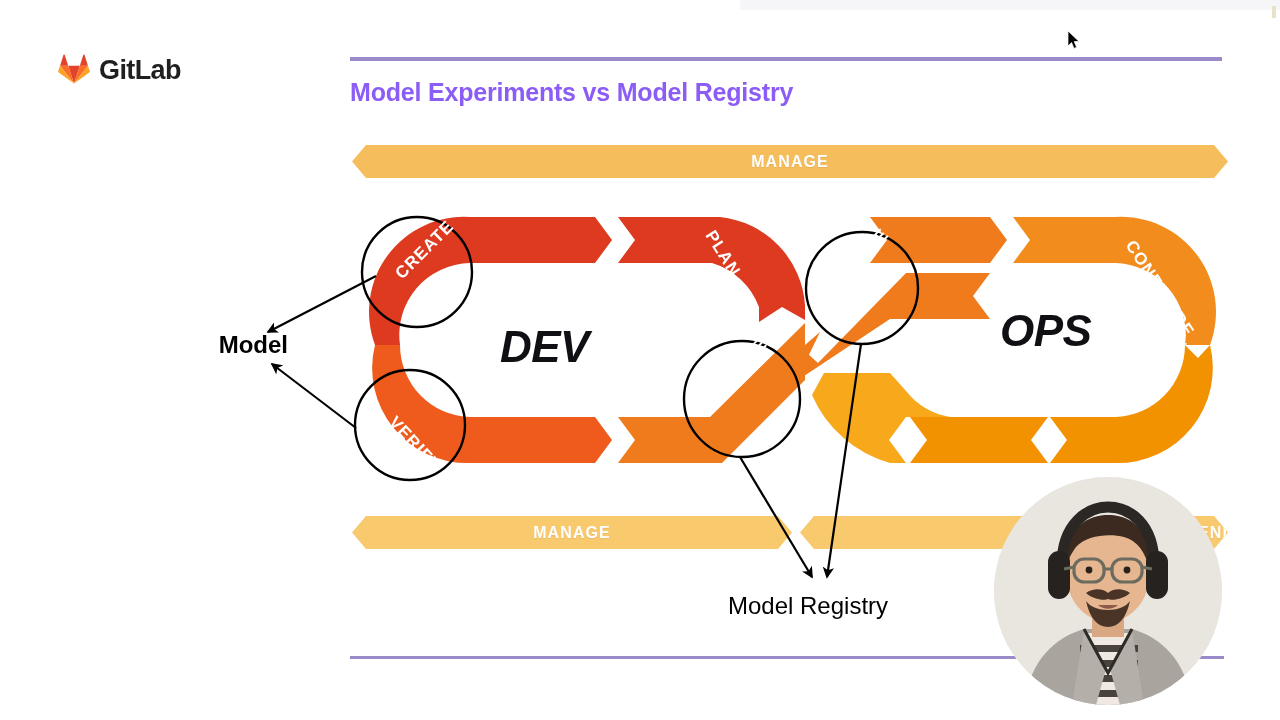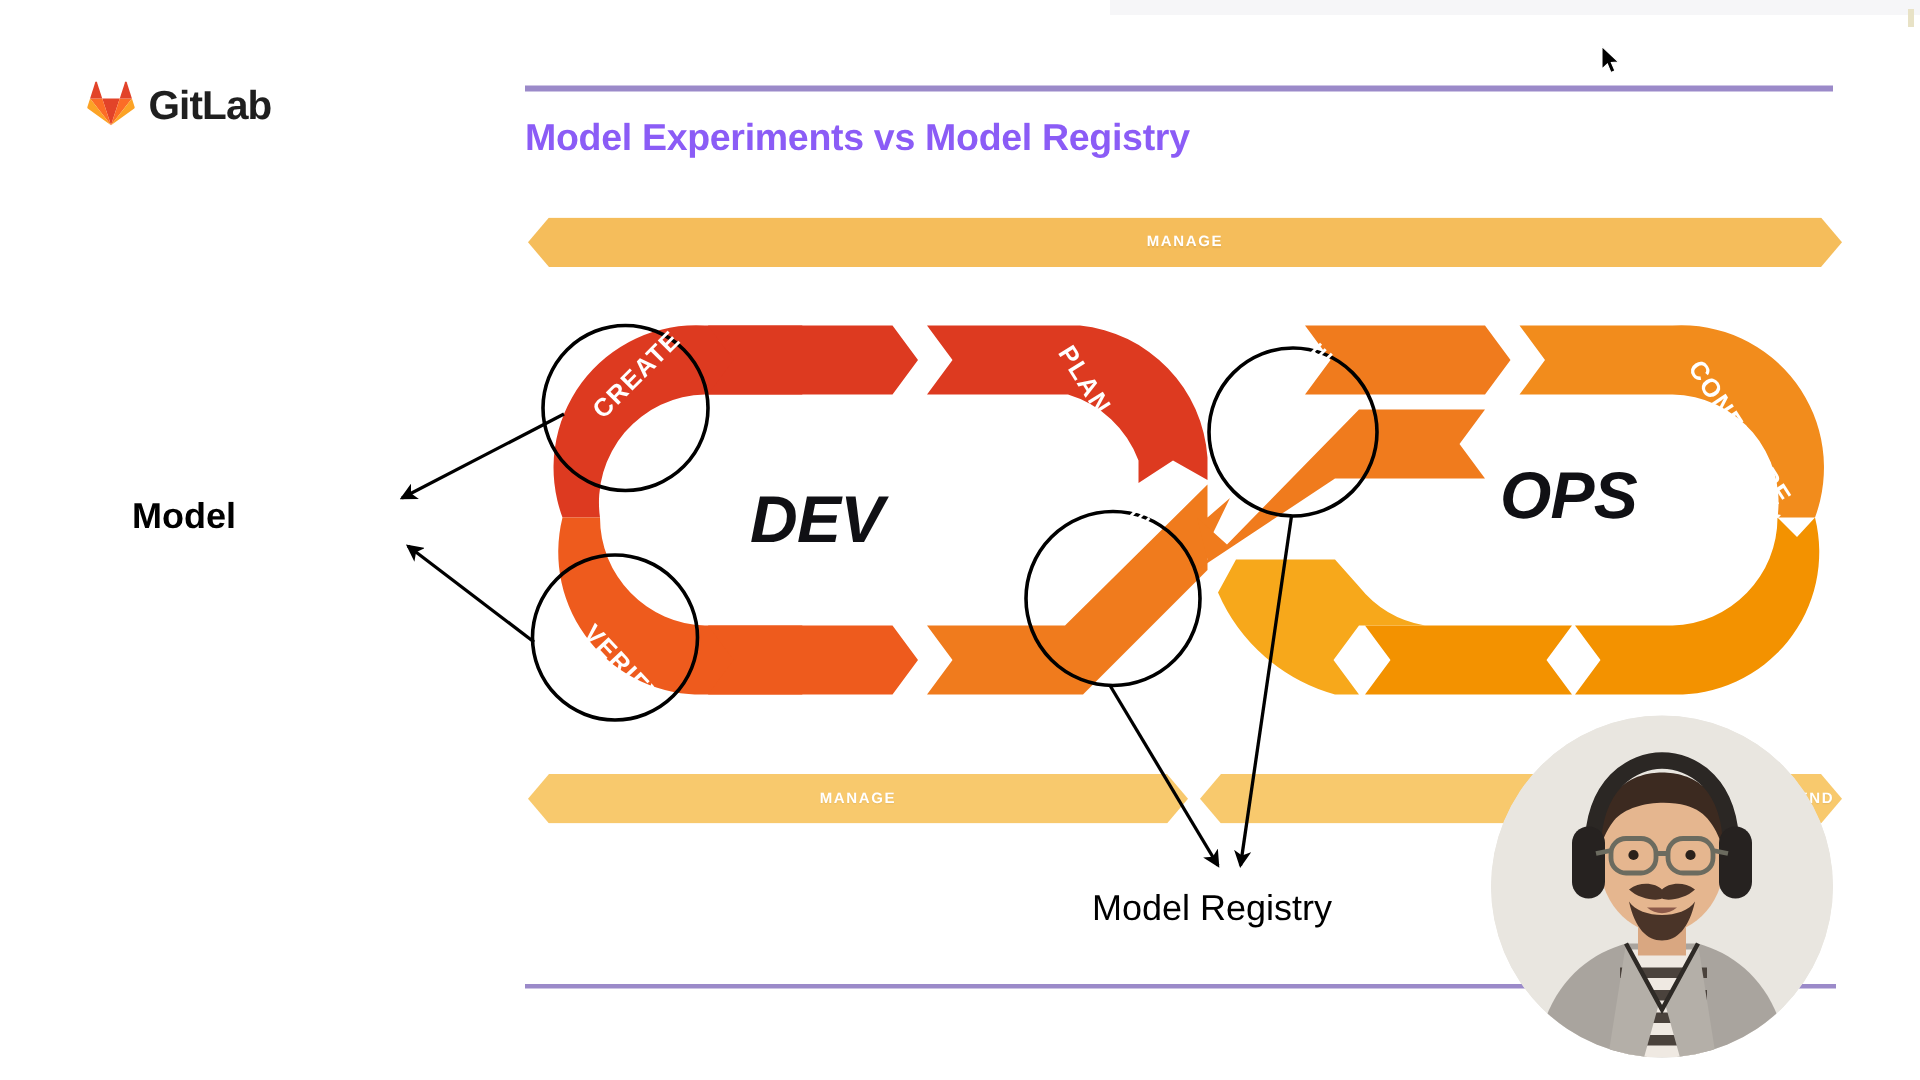--- a/index.html
+++ b/index.html
@@ -78,21 +78,21 @@
     letter-spacing: -0.2px;
     white-space: nowrap;
   }
   
   .banner {
     position: absolute;
     display: flex;
     align-items: center;
     justify-content: center;
     color: #ffffff;
-    font-size: 10px;
+    font-size: 16px;
     font-weight: bold;
     letter-spacing: 1.1px;
     text-shadow: 0 1px 1px rgba(0,0,0,0.07);
   }
   .banner-manage {
     left: 352px; top: 145px;
     width: 876px; height: 33px;
     background: #f5bd5b;
     clip-path: polygon(0 50%, 14px 0, calc(100% - 14px) 0, 100% 50%, calc(100% - 14px) 100%, 14px 100%);
   }
@@ -133,21 +133,21 @@
     pointer-events: none;
   }
   .anno-text {
     position: absolute;
     color: #000000;
     font-weight: bold;
   }
   .anno-left {
     left: 88px; top: 330px;
     width: 200px;
-    text-align: left;
+    text-align: right;
     font-size: 24px;
     line-height: 1.28;
   }
   .anno-bottom {
     left: 700px; top: 592px;
     font-size: 24px;
     font-weight: normal;
     margin-left: 28px;
   }
   

